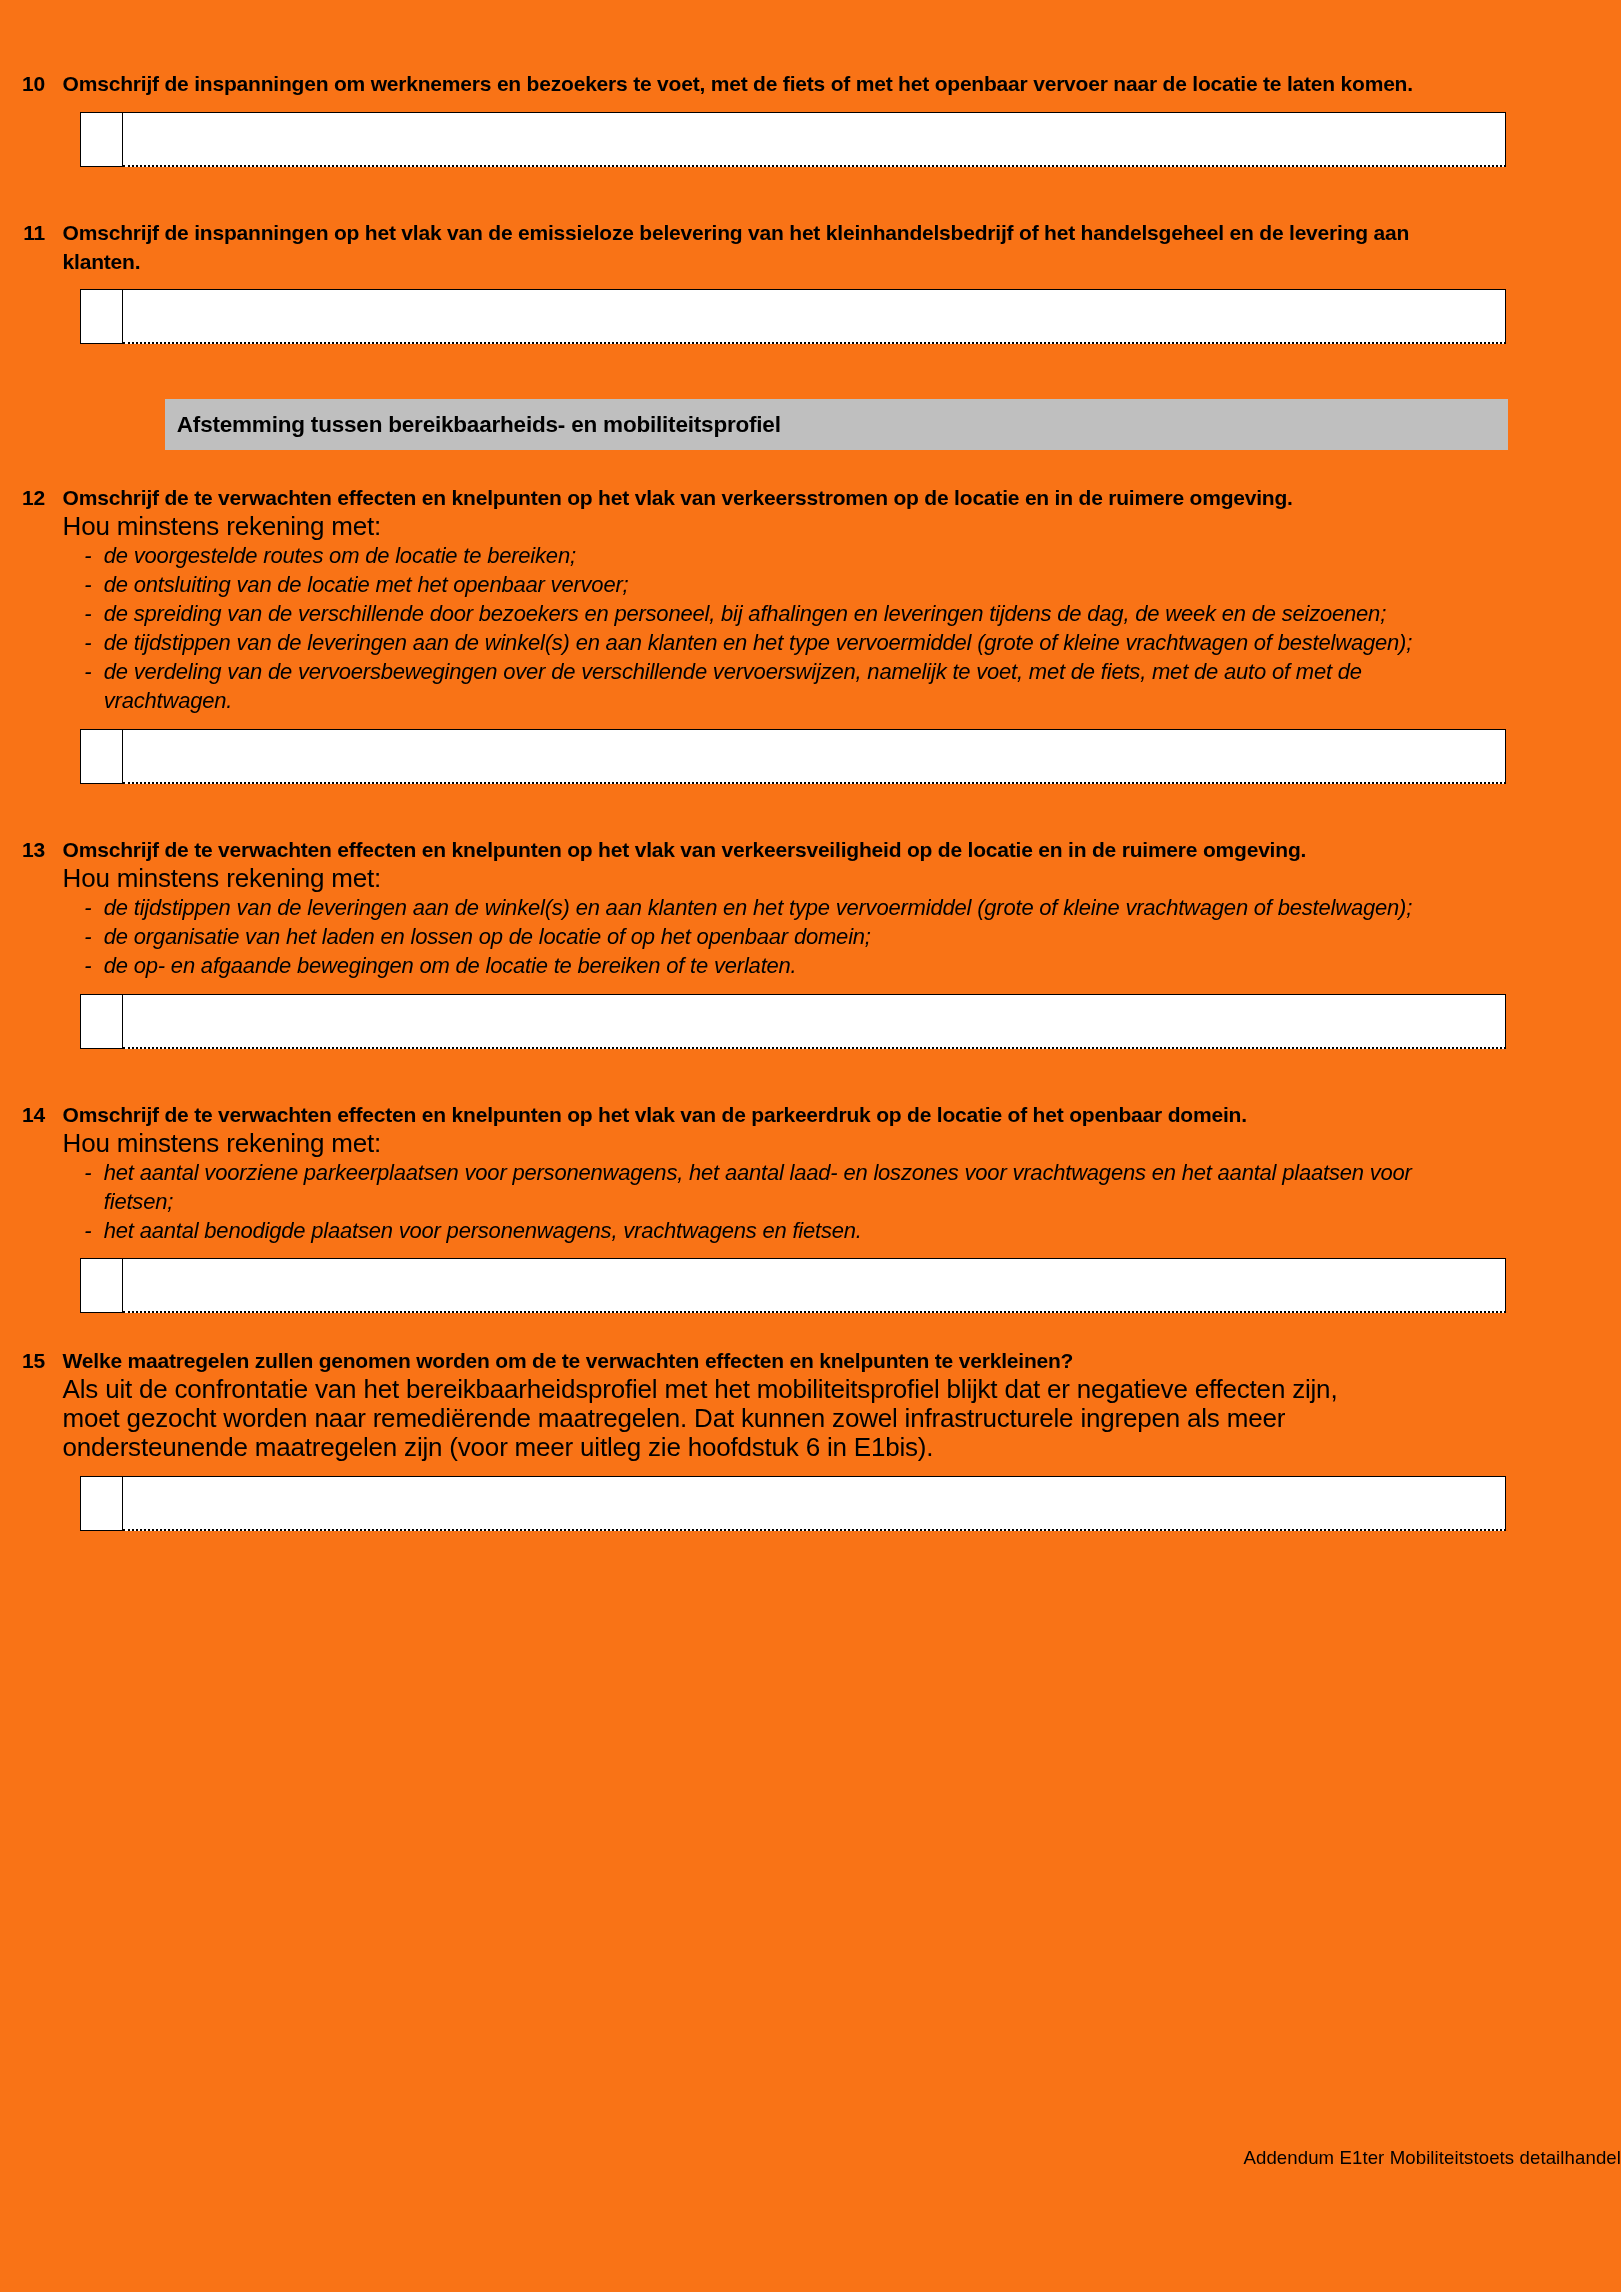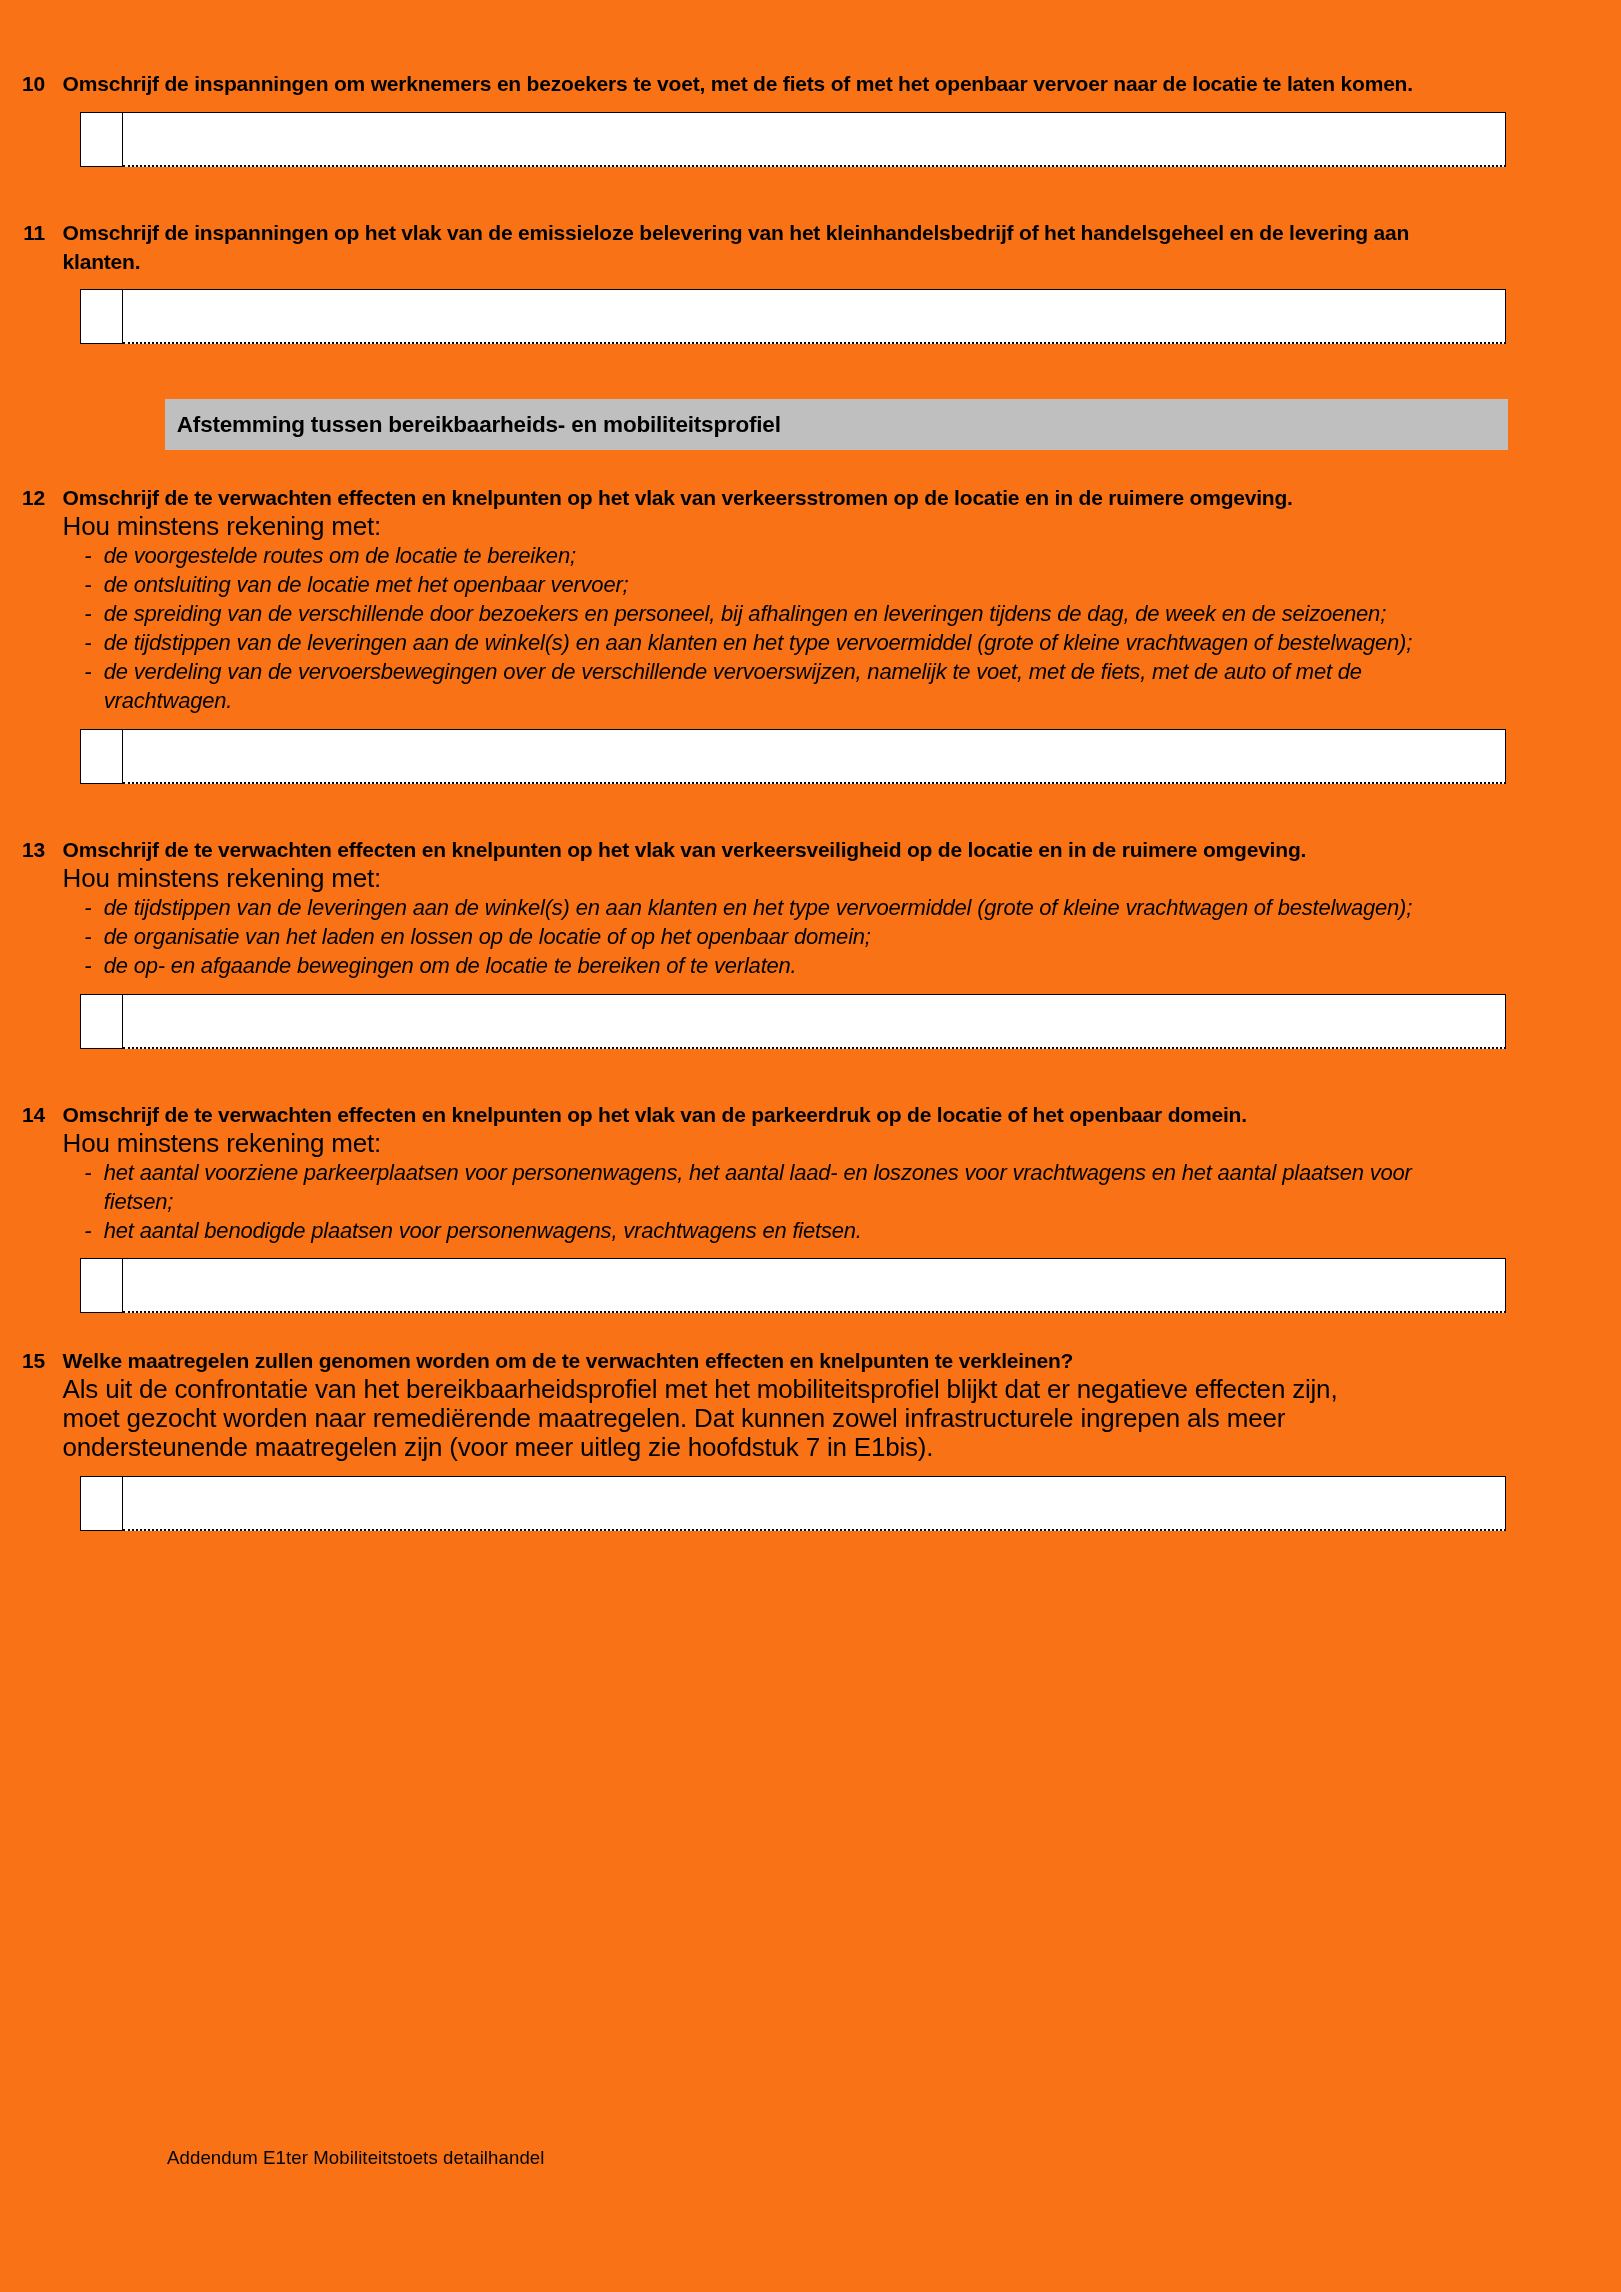--- a/index.html
+++ b/index.html
@@ -117,21 +117,21 @@
     letter-spacing: -0.2px;
     padding-left: 11.8px;
   }
 
   
   .footer {
     position: absolute;
     left: 0;
     top: 2147px;
     width: 1621px;
-    text-align: left;
+    text-align: right;
     font-size: 18.6px;
     letter-spacing: 0.1px;
   }
   .footer .footer-text {
     display: inline-block;
     padding-left: 167px;
   }
 
   .spacer-sm { height: 13.7px; }
   .spacer-md { height: 33px; }
@@ -247,21 +247,21 @@
     </div>
   </div>
 
   <div class="spacer-md"></div>
 
   <div class="question">
     <div class="q-row">
       <div class="q-num">15</div>
       <div class="q-body">
         <div class="q-title">Welke maatregelen zullen genomen worden om de te verwachten effecten en knelpunten te verkleinen?</div>
-        <div class="q-intro" style="max-width:1318px;">Als uit de confrontatie van het bereikbaarheidsprofiel met het mobiliteitsprofiel blijkt dat er negatieve effecten zijn, moet gezocht worden naar remediërende maatregelen. Dat kunnen zowel infrastructurele ingrepen als meer ondersteunende maatregelen zijn (voor meer uitleg zie hoofdstuk 7 in E1bis).</div>
+        <div class="q-intro" style="max-width:1318px;">Als uit de confrontatie van het bereikbaarheidsprofiel met het mobiliteitsprofiel blijkt dat er negatieve effecten zijn, moet gezocht worden naar remediërende maatregelen. Dat kunnen zowel infrastructurele ingrepen als meer ondersteunende maatregelen zijn (voor meer uitleg zie hoofdstuk 6 in E1bis).</div>
       </div>
     </div>
     <div class="spacer-sm"></div>
     <div class="answer-box">
       <div class="ab-left"></div>
       <div class="ab-right"></div>
     </div>
   </div>
 
   <div class="footer">

